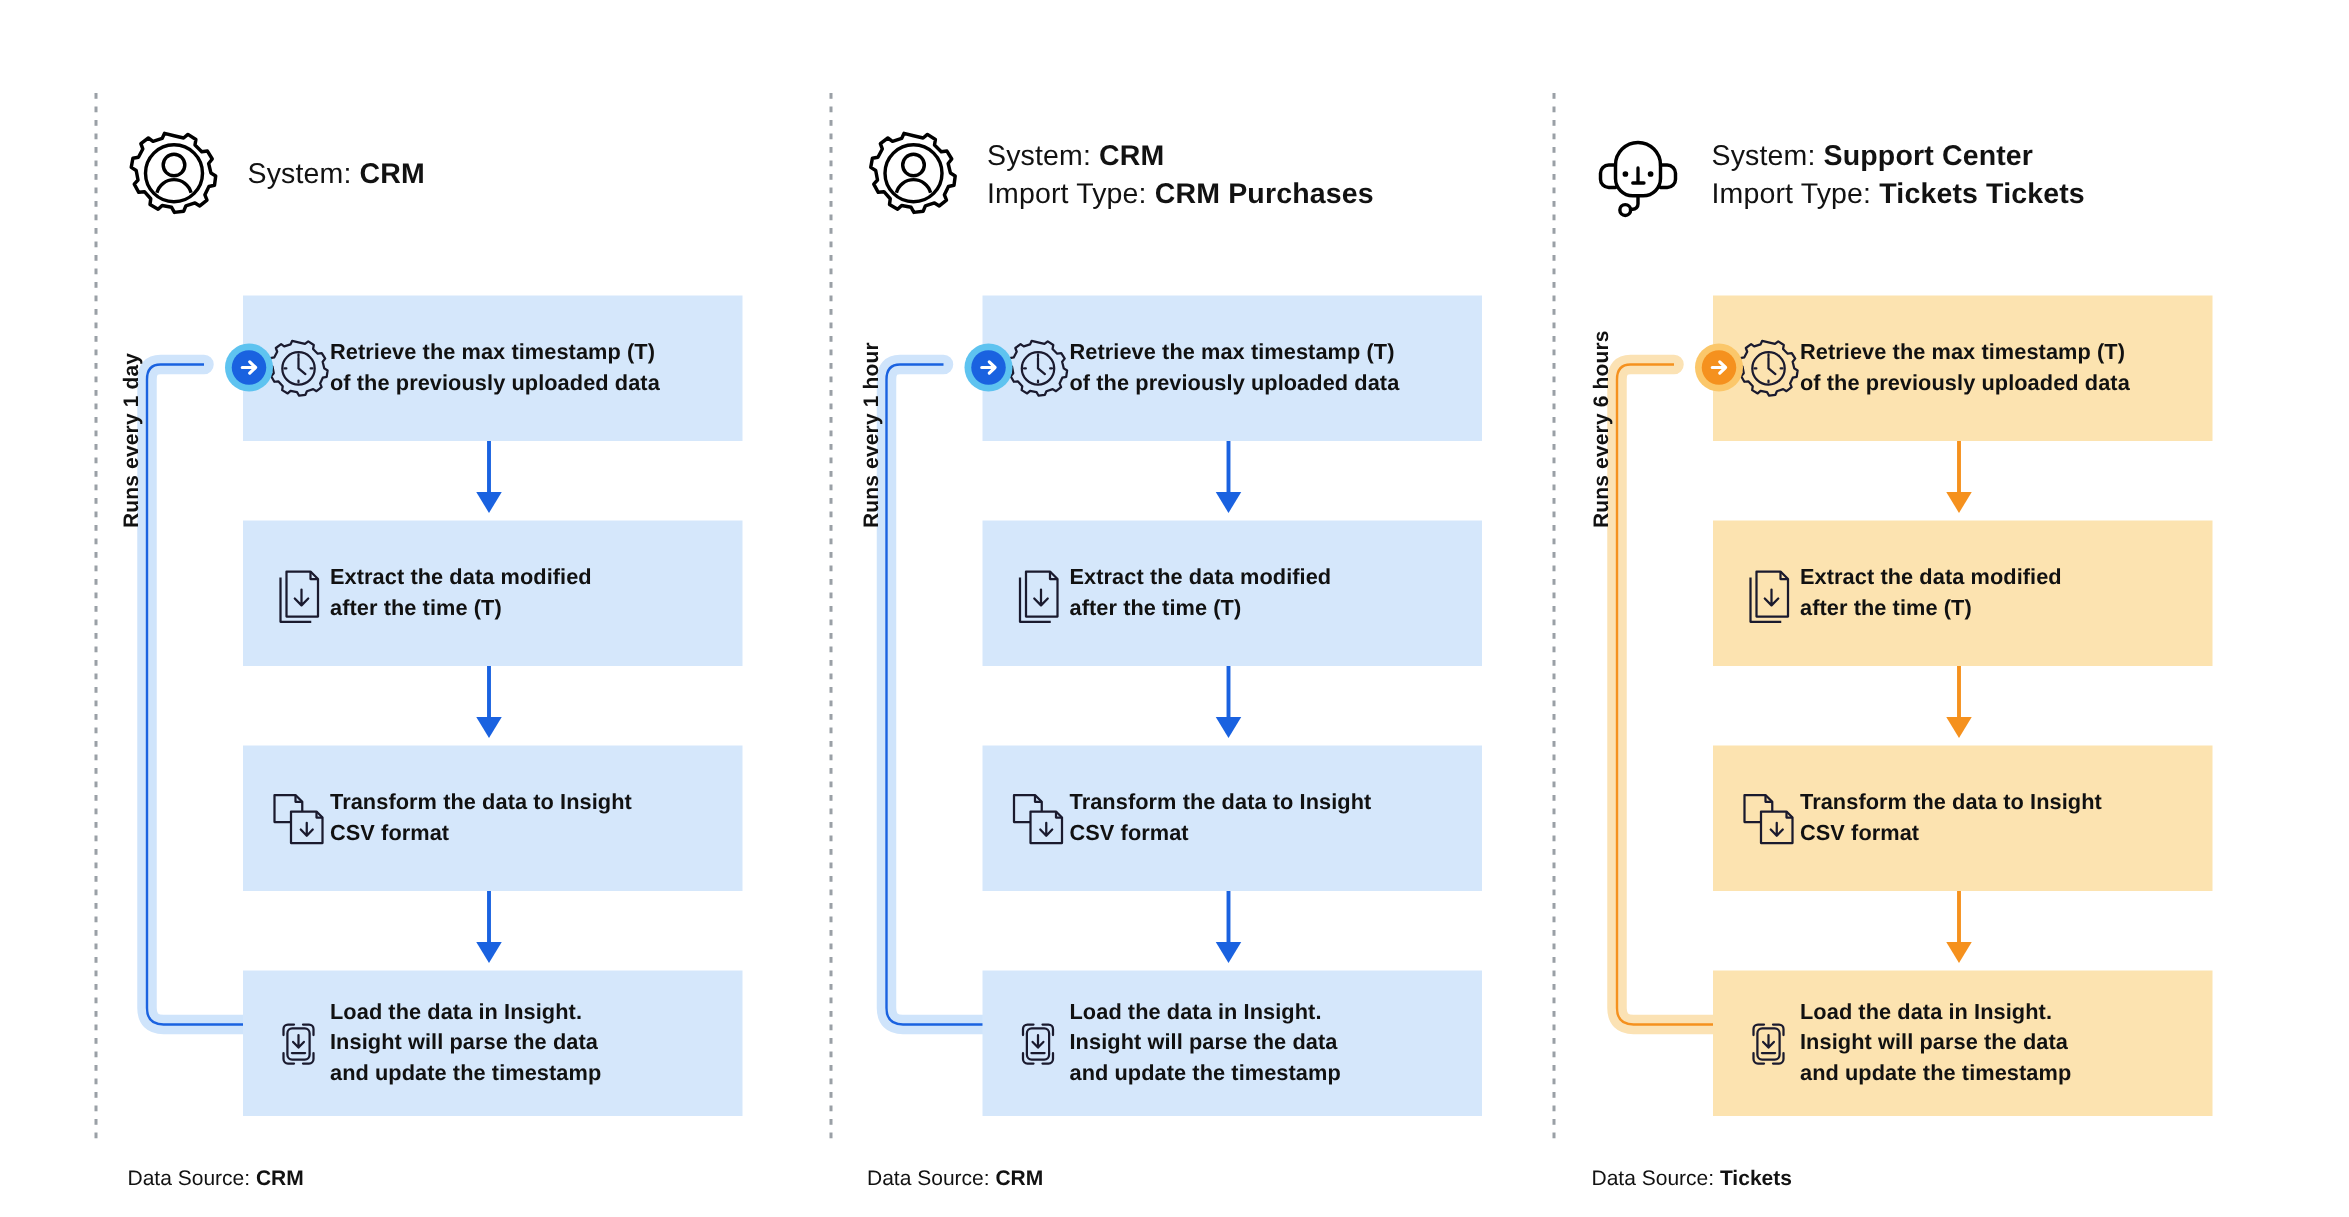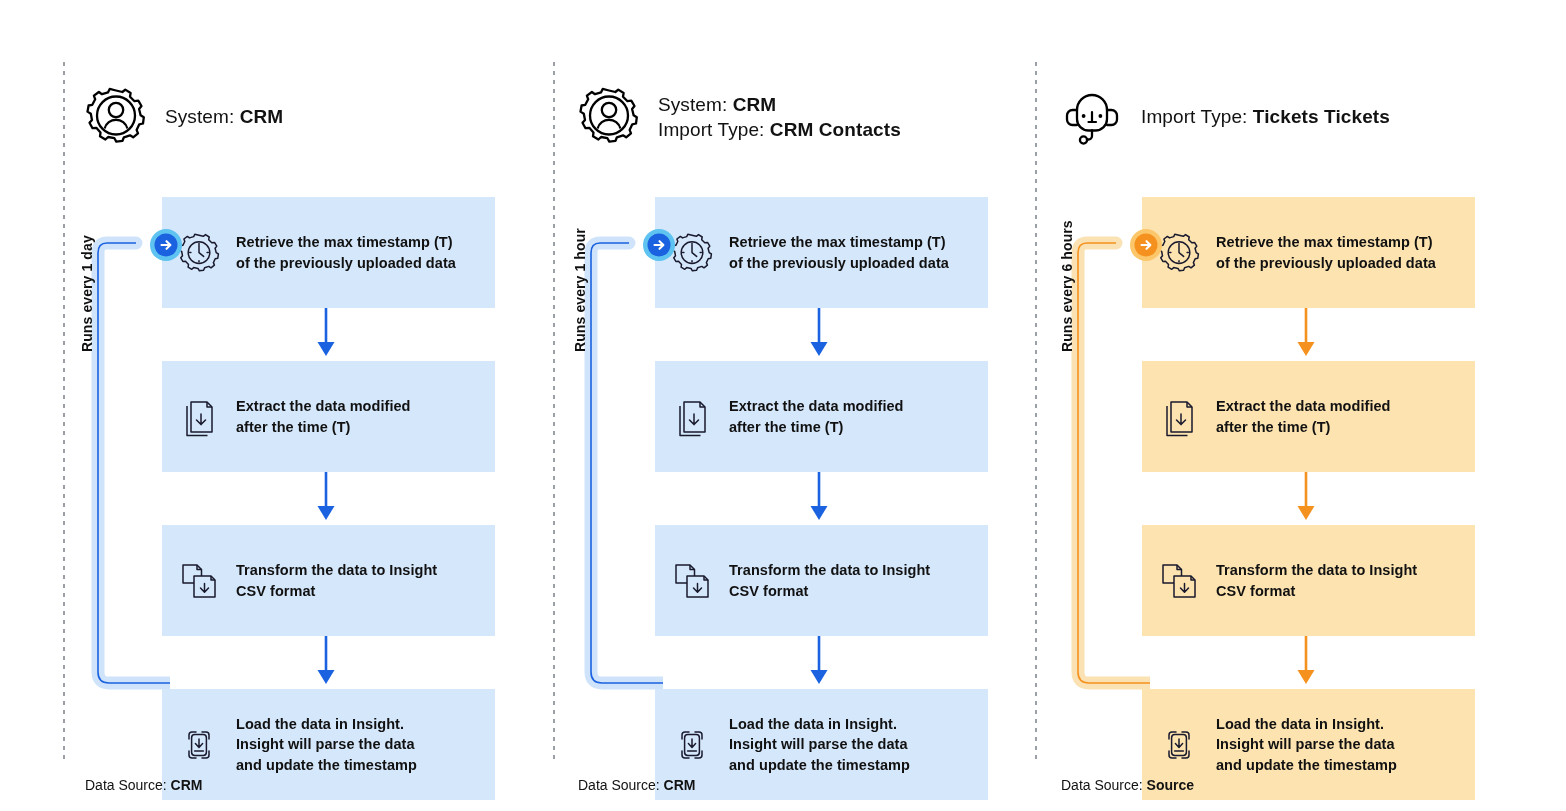--- a/index.html
+++ b/index.html
@@ -62,25 +62,24 @@
     position: absolute;
     left: 99px;
     top: 155px;
     width: 333px;
   }
   .col3 .steps { left: 99px; }
 
   .step {
     position: relative;
     width: 333px;
-    height: 111px;
+    height: 97px;
     display: flex;
     align-items: center;
     padding-left: 16px;
-    gap: 16px;
   }
   .step.blue   { background: #d5e7fb; }
   .step.orange { background: #fce3b0; }
 
   .step-icon { width: 42px; height: 42px; flex: none; }
   .step-icon svg { display: block; width: 42px; height: 42px; }
   .step-text {
     font-size: 14.5px;
     font-weight: 700;
     line-height: 1.42;
@@ -288,21 +287,21 @@
           <g fill="none" stroke="#000" stroke-width="2.3" stroke-linejoin="round">
             <path d="M31 4.5 L37.4 6.0 L40.3 3.6 L45.6 7.0 L45.0 10.7 L49.5 15.2 L53.3 14.7 L56.5 20.0 L54.1 23.0 L55.6 29.3 L58.8 31.3 L58.0 37.5 L54.3 38.3 L51.6 43.9 L53.0 47.4 L48.2 51.3 L45.0 49.3 L38.9 51.3 L37.5 54.8 L31.3 55.6 L29.4 52.2 L23.1 51.0 L20.4 53.5 L15.0 50.3 L15.5 46.5 L11.3 41.8 L7.5 42.2 L4.5 36.8 L7.0 34.0 L5.8 27.7 L2.5 25.6 L3.6 19.5 L7.3 18.8 L10.2 13.3 L8.9 9.7 L13.9 6.0 L17.0 8.2 L23.1 6.3 L24.7 2.9 Z"></path>
             <circle cx="31" cy="29.5" r="19"></circle>
             <circle cx="31" cy="24" r="7.2"></circle>
             <path d="M19.6 42.5 a11.8 11.8 0 0 1 22.8 0"></path>
           </g>
         </svg>
       </span>
       <span class="header-text">
         <div class="header-line">System: <b>CRM</b></div>
-        <div class="header-line">Import Type: <b>CRM Contacts</b></div>
+        <div class="header-line">Import Type: <b>CRM Purchases</b></div>
       </span>
     </div>
 
     <div class="loop">
       <svg viewBox="0 0 80 505" fill="none">
         <path d="M46 26 L17 26 Q8 26 8 36 L8 455 Q8 466 19 466 L80 466" stroke="#cfe4fb" stroke-width="13" stroke-linecap="round"></path>
         <path d="M46 26 L17 26 Q8 26 8 36 L8 455 Q8 466 19 466 L80 466" stroke="#1a62e0" stroke-width="1.6"></path>
       </svg>
     </div>
 
@@ -414,20 +413,21 @@
             <path d="M46 24 H50.5 a5.5 5.5 0 0 1 5.5 5.5 v4 a5.5 5.5 0 0 1 -5.5 5.5 H46"></path>
             <path d="M31 44.5 V50 a3.5 3.5 0 0 1 -3.5 3.5 H26"></path>
             <circle cx="22.5" cy="54" r="3.6"></circle>
             <path d="M31 26 V36 M27.5 36 H35" stroke-width="2.2"></path>
           </g>
           <circle cx="22.6" cy="30" r="1.9" fill="#000"></circle>
           <circle cx="39.4" cy="30" r="1.9" fill="#000"></circle>
         </svg>
       </span>
       <span class="header-text">
+        <div class="header-line">System: <b>Support Center</b></div>
         <div class="header-line">Import Type: <b>Tickets Tickets</b></div>
       </span>
     </div>
 
     <div class="loop">
       <svg viewBox="0 0 80 505" fill="none">
         <path d="M46 26 L17 26 Q8 26 8 36 L8 455 Q8 466 19 466 L80 466" stroke="#fbe2b4" stroke-width="13" stroke-linecap="round"></path>
         <path d="M46 26 L17 26 Q8 26 8 36 L8 455 Q8 466 19 466 L80 466" stroke="#f5911e" stroke-width="1.6"></path>
       </svg>
     </div>
@@ -519,16 +519,16 @@
               <path d="M21 15 V23 M17.4 19.6 L21 23.4 L24.6 19.6"></path>
               <path d="M16.6 27 H25.4"></path>
             </g>
           </svg>
         </span>
         <span class="step-text">Load the data in Insight.<br>Insight will parse the data<br>and update the timestamp</span>
       </div>
 
     </div>
 
-    <div class="footer">Data Source: <b>Source</b></div>
+    <div class="footer">Data Source: <b>Tickets</b></div>
   </div>
 
 </div>
 
 </body></html>

